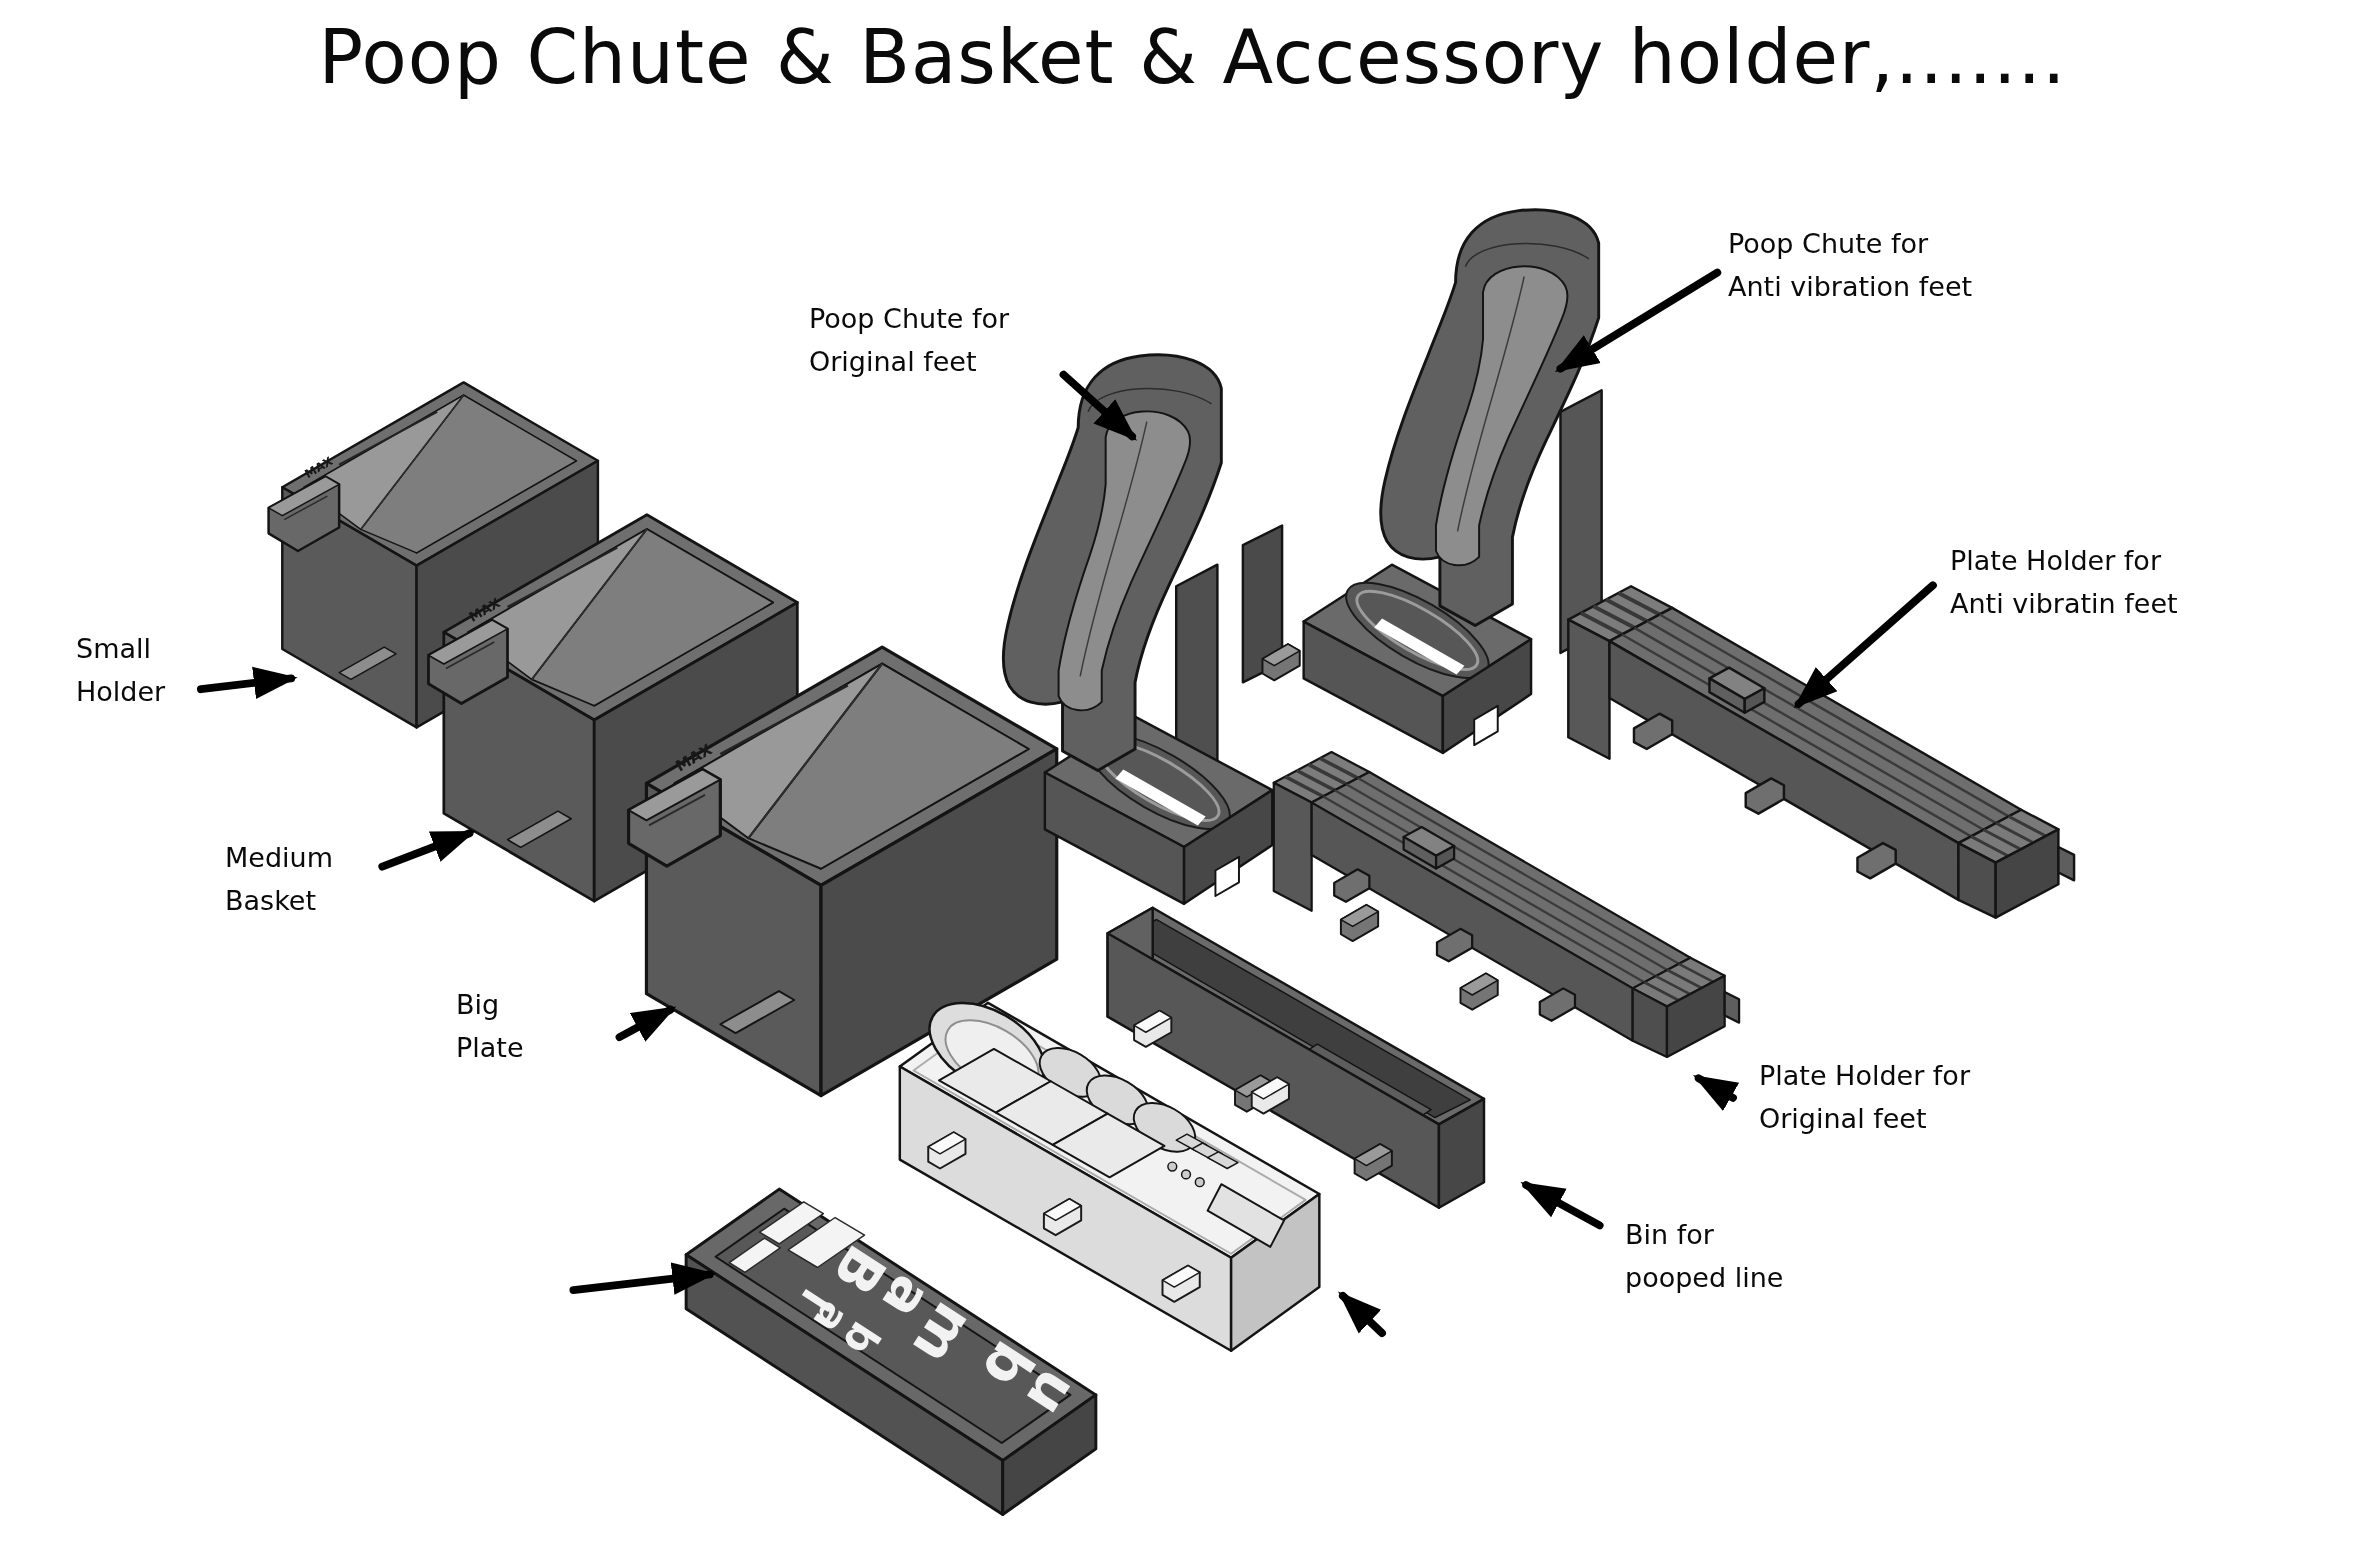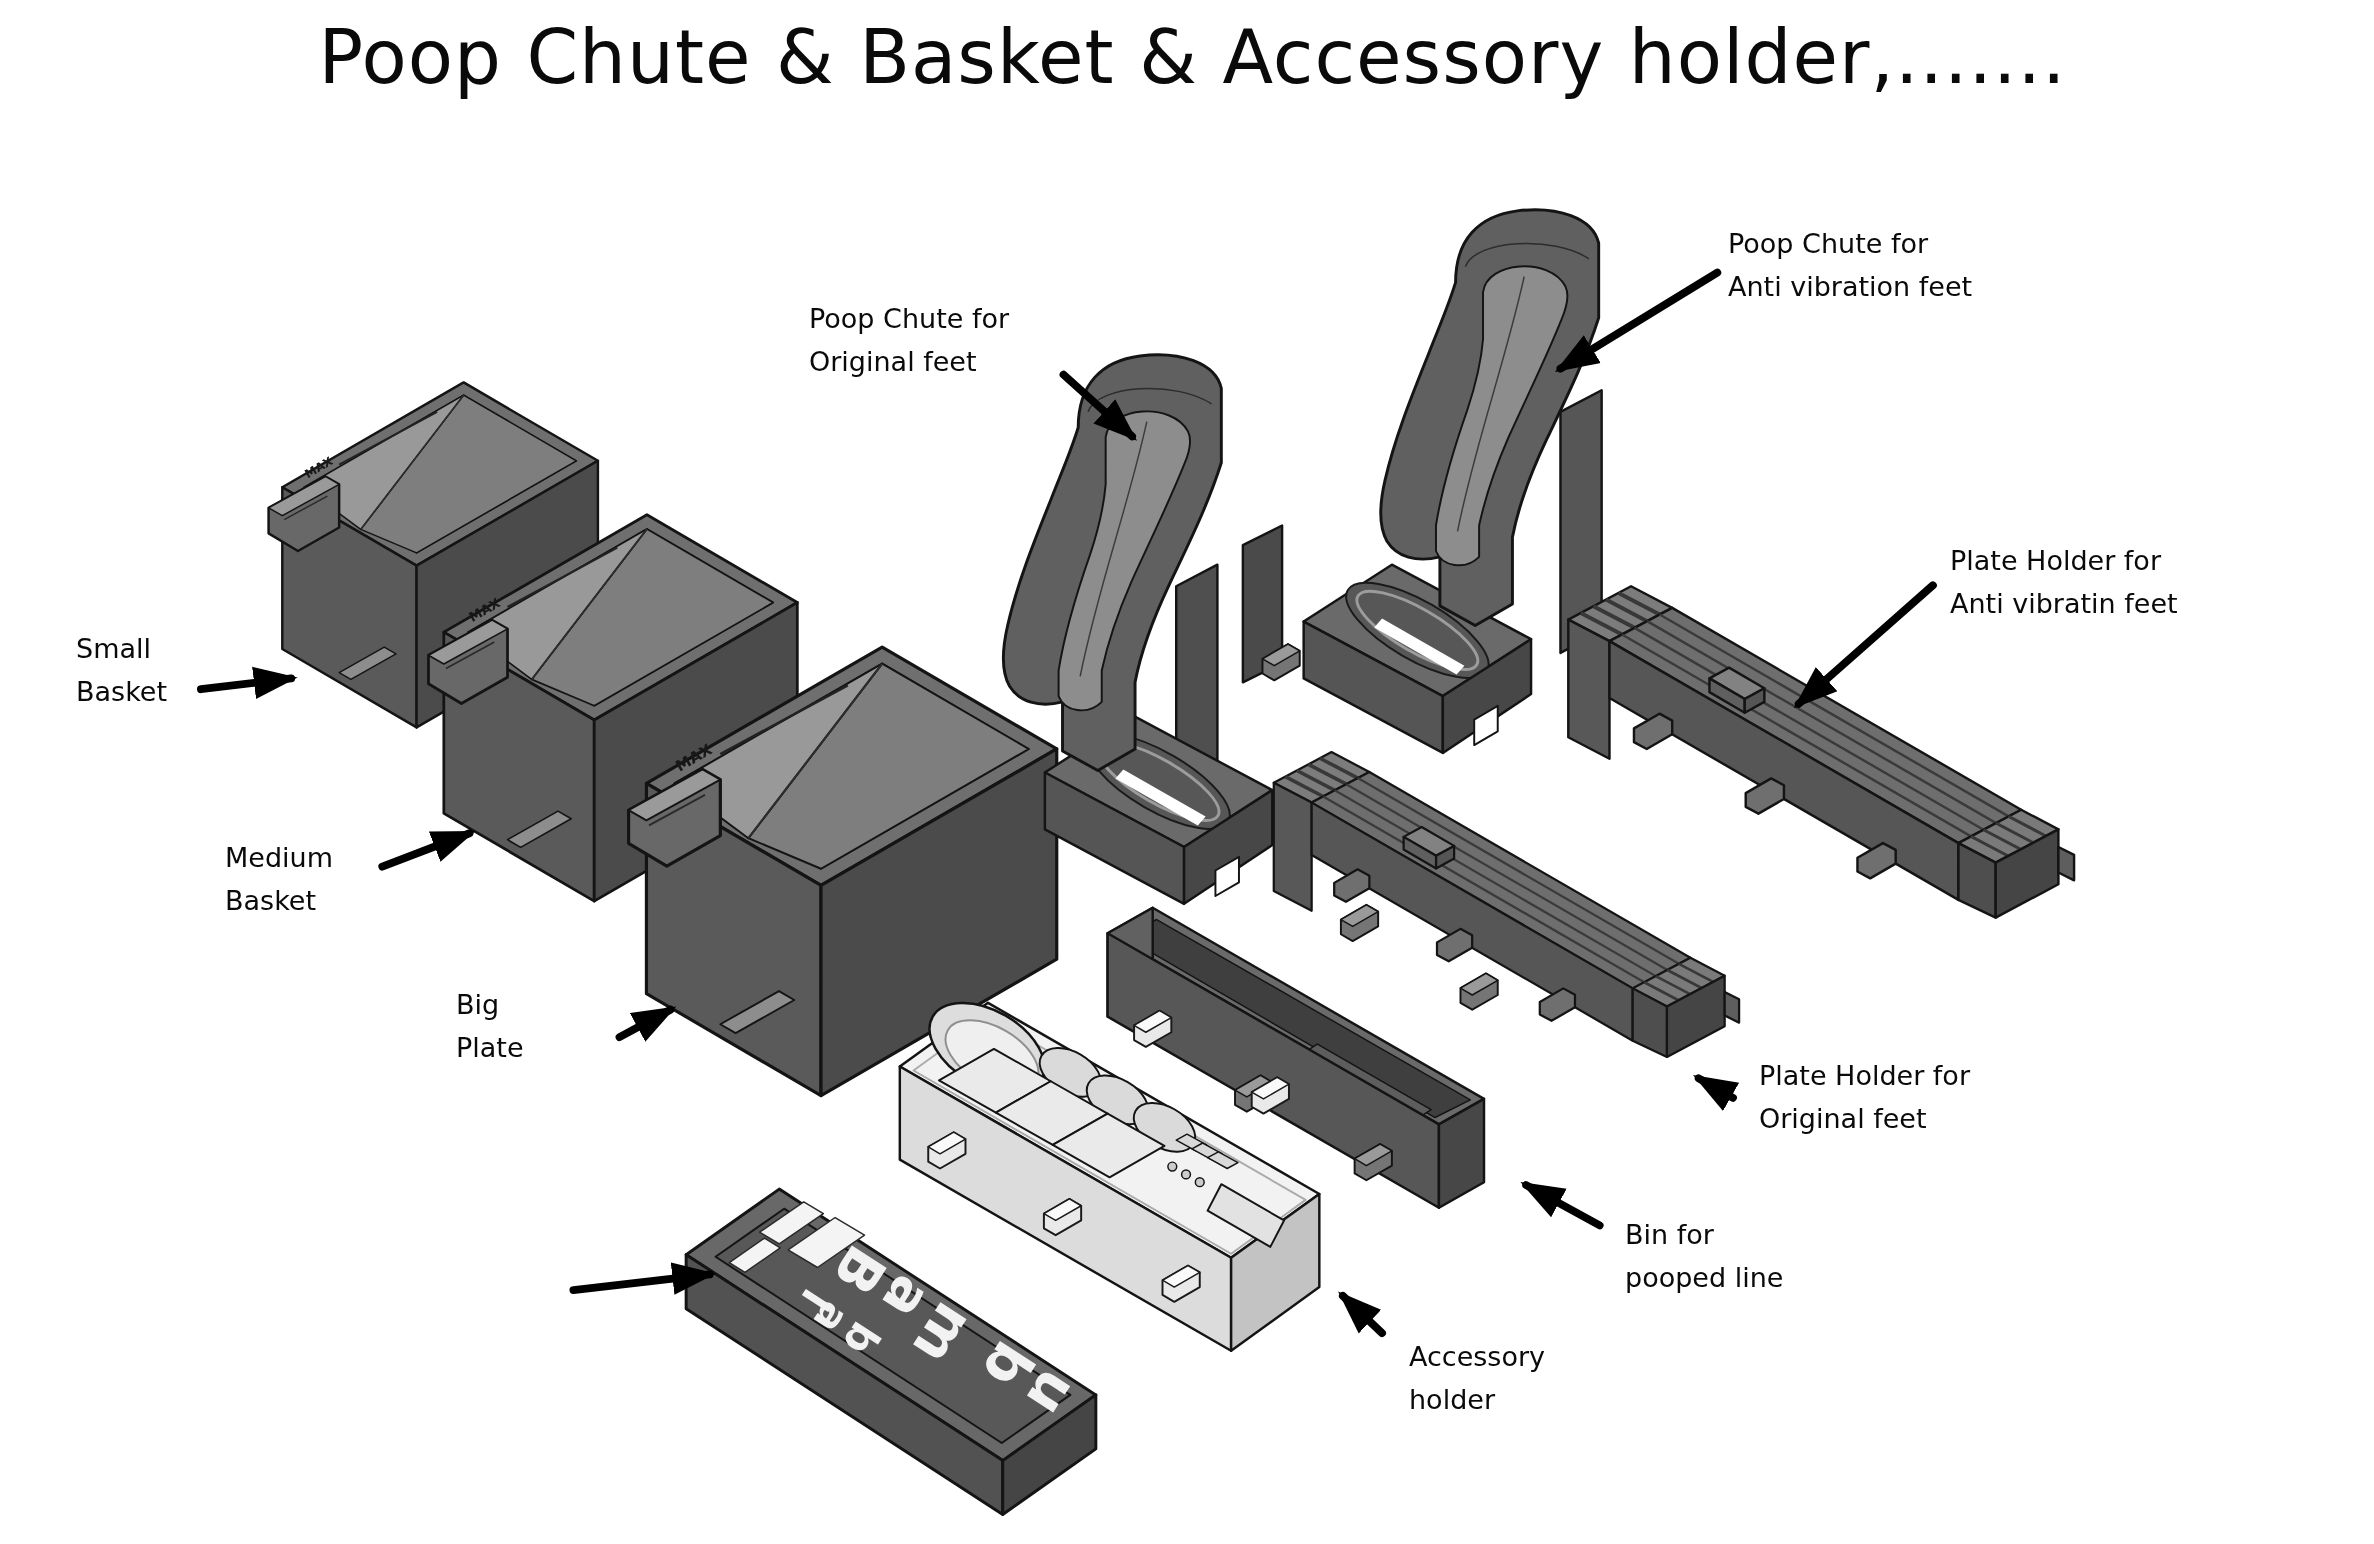--- a/index.html
+++ b/index.html
@@ -204,32 +204,30 @@
     <path d="M1768,1120 L1733,1100" marker-end="url(#arw)"></path>
     <path d="M1632,1250 L1557,1209" marker-end="url(#arw)"></path>
     <path d="M1410,1360 L1370,1322" marker-end="url(#arw)"></path>
     <path d="M585,1316 L724,1300" marker-end="url(#arw)"></path>
   </g>
 </svg>
 
 <div class="title">Poop Chute &amp; Basket &amp; Accessory holder,.......</div>
 
 <div class="lbl" style="left:76px;top:627px">Small
-Basket</div>
+Holder</div>
 <div class="lbl" style="left:225px;top:836px">Medium
 Basket</div>
 <div class="lbl" style="left:456px;top:983px">Big
 Plate</div>
 <div class="lbl" style="left:809px;top:297px">Poop Chute for
 Original feet</div>
 <div class="lbl" style="left:1728px;top:222px">Poop Chute for
 Anti vibration feet</div>
 <div class="lbl" style="left:1950px;top:539px">Plate Holder for
 Anti vibratin feet</div>
 <div class="lbl" style="left:1759px;top:1054px">Plate Holder for
 Original feet</div>
 <div class="lbl" style="left:1625px;top:1213px">Bin for
 pooped line</div>
-<div class="lbl" style="left:1409px;top:1335px">Accessory
-holder</div>
 
 </div>
 
 
 </body></html>

